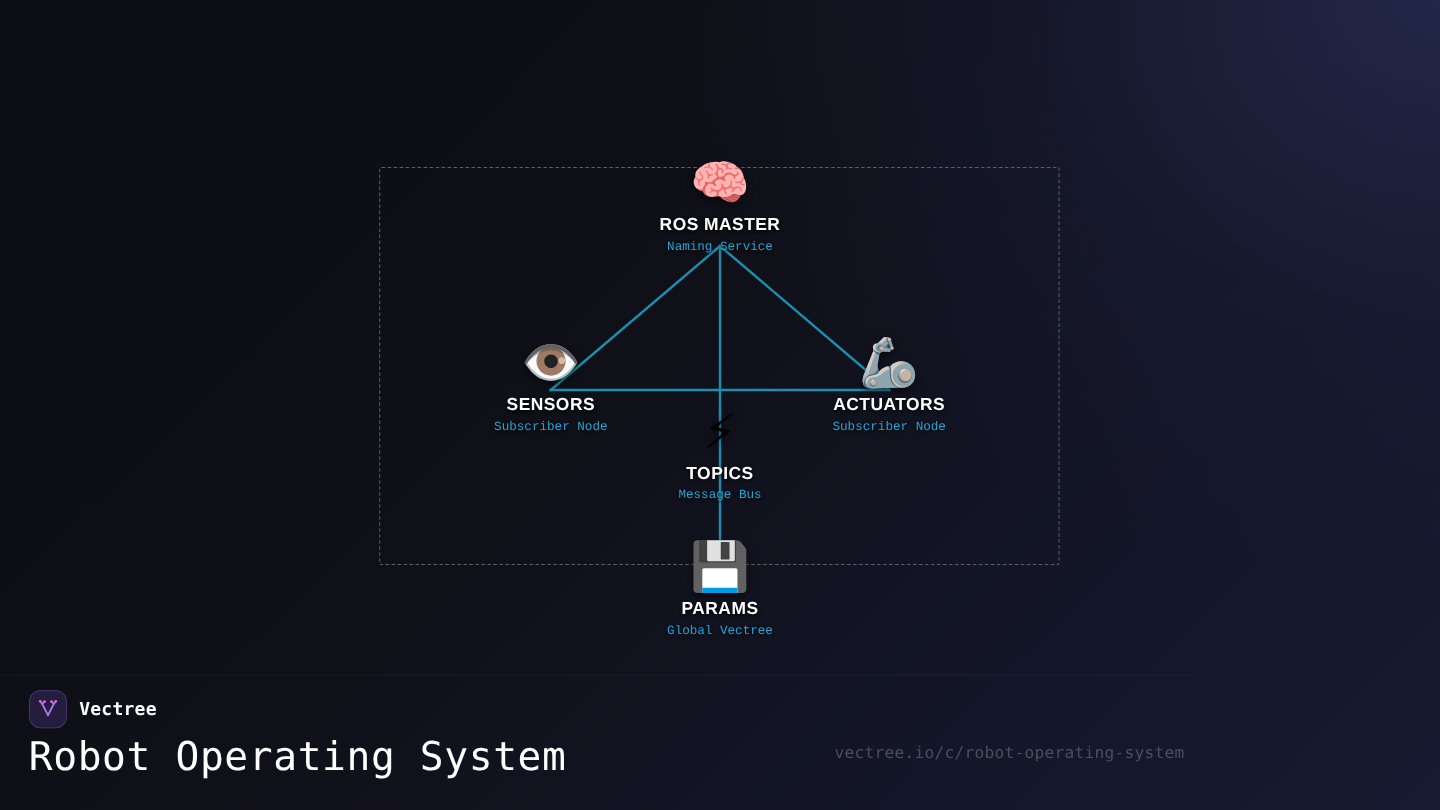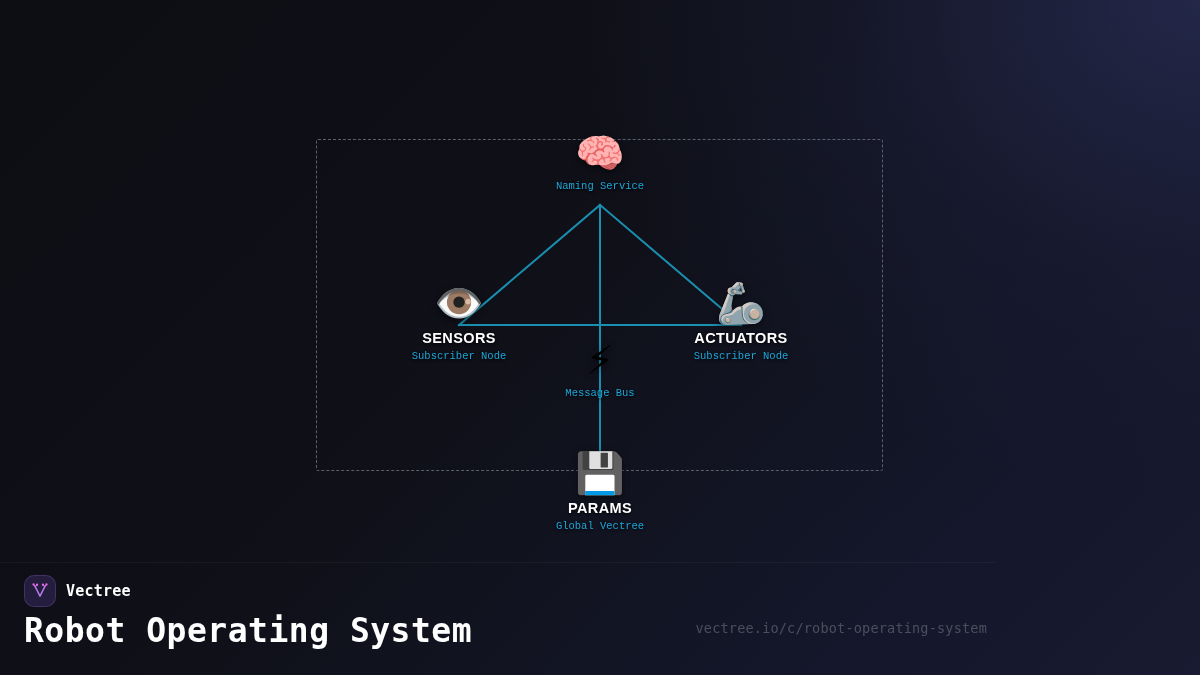--- a/index.html
+++ b/index.html
@@ -88,21 +88,21 @@
     box-shadow:inset 0 0 0 1px rgba(150,110,220,0.25);
   }
   #brand-name {
     font-family:"DejaVu Sans Mono", monospace;
     font-size:15px; font-weight:bold; color:#ffffff;
     letter-spacing:0.2px;
   }
   #page-title {
     position:absolute; left:24px; top:48px;
     font-family:"DejaVu Sans Mono", monospace;
-    font-size:33px; font-weight:bold; color:#ffffff;
+    font-size:33px; font-weight:normal; color:#ffffff;
     letter-spacing:0.5px; white-space:nowrap;
   }
   #page-url {
     position:absolute; right:9px; top:57px;
     font-family:"DejaVu Sans Mono", monospace;
     font-size:13.5px; color:#4a4f5c; letter-spacing:0.2px;
   }
 </style>
 </head>
 <body>
@@ -118,37 +118,39 @@
         <line x1="600" y1="205" x2="459" y2="325"></line>
         <line x1="600" y1="205" x2="741" y2="325"></line>
         <line x1="600" y1="205" x2="600" y2="345"></line>
         <line x1="459" y1="325" x2="741" y2="325"></line>
         <line x1="600" y1="345" x2="600" y2="470"></line>
       </g>
     </svg>
 
     <div class="node" id="node-master">
       <span class="glyph">🧠</span>
+      <span class="title">ROS MASTER</span>
       <span class="sub">Naming Service</span>
     </div>
 
     <div class="node" id="node-sensors">
       <span class="glyph">👁️</span>
       <span class="title">SENSORS</span>
       <span class="sub">Subscriber Node</span>
     </div>
 
     <div class="node" id="node-actuators">
       <span class="glyph">🦾</span>
       <span class="title">ACTUATORS</span>
       <span class="sub">Subscriber Node</span>
     </div>
 
     <div class="node" id="node-topics">
       <span class="glyph">⚡</span>
+      <span class="title">TOPICS</span>
       <span class="sub">Message Bus</span>
     </div>
 
     <div class="node" id="node-params">
       <span class="glyph">💾</span>
       <span class="title">PARAMS</span>
       <span class="sub">Global Vectree</span>
     </div>
 
   </div>

